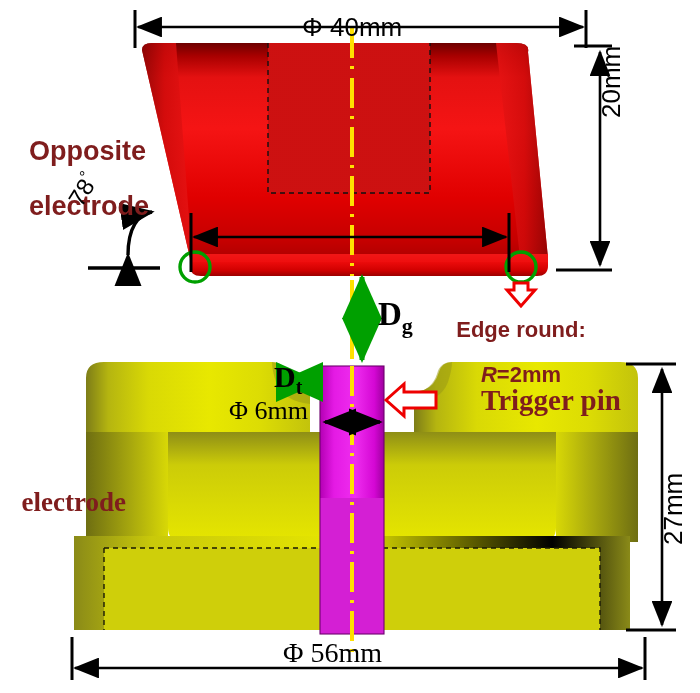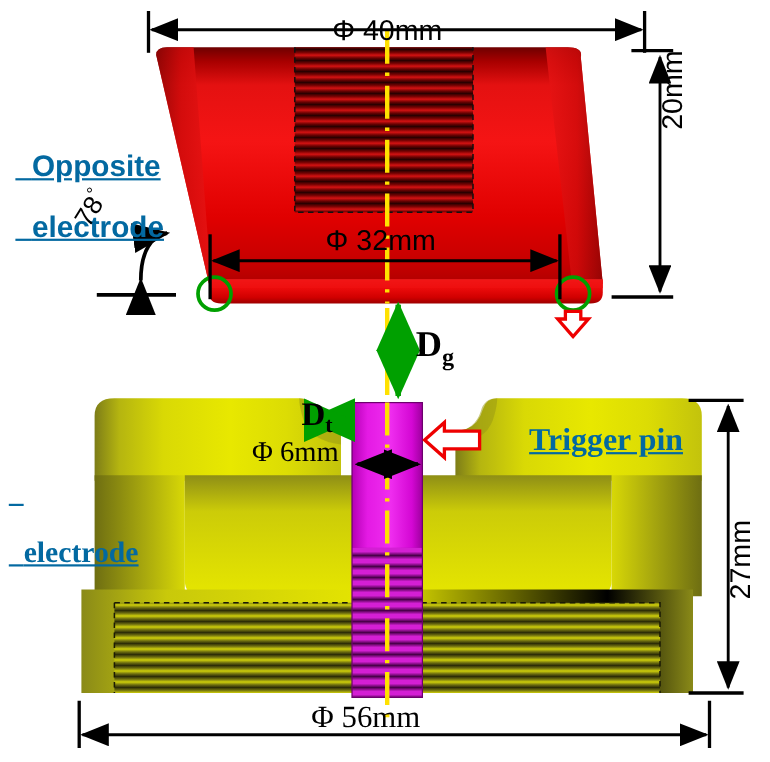--- a/index.html
+++ b/index.html
@@ -1,19 +1,19 @@
 <!DOCTYPE html>
 <html><head>
 <meta charset="utf-8">
 <style>
   html,body{margin:0;padding:0;background:#fff;}
   body{width:700px;height:693px;font-family:"Liberation Sans",sans-serif;}
   #stage{position:relative;width:700px;height:693px;overflow:hidden;background:#fff;}
   svg#fig{position:absolute;left:0;top:0;width:700px;height:693px;}
-  .lbl{position:absolute;color:#0369a1;font-weight:bold;line-height:1.02;white-space:pre;text-decoration:underline;}
+  .lbl{position:absolute;color:#7f1d1d;font-weight:bold;line-height:1.02;white-space:pre;}
   .dim{position:absolute;color:#000;white-space:nowrap;}
   .serif{font-family:"Liberation Serif",serif;}
   .sans{font-family:"Liberation Sans",sans-serif;}
 </style>
 </head>
 <body>
 
 <div id="stage">
 
 <svg id="fig" viewBox="0 0 700 693">
@@ -215,24 +215,27 @@
   <span>electrode</span>
 </div>
 
 <div class="lbl serif" style="left:8px;top:406px;font-size:27px;">
   <br>
   <span>electrode</span>
 </div>
 
 <div class="lbl serif" style="left:443px;top:386px;font-size:29px;margin-left:38px;">Trigger pin</div>
 
+<div class="lbl sans" style="left:444px;top:297px;font-size:22px;text-align:center;">
+  <span>Edge round:</span><br>
+  <span style="font-style:italic;">R</span><span>=2mm</span>
+</div>
 
 <div class="dim sans" style="left:302px;top:2px;font-size:26px;margin-top:10px;">Φ 40mm</div>
 
-<div class="dim sans" style="left:296px;top:203px;font-size:26px;">Φ 32mm</div>
 
 <div class="dim sans" style="left:596px;top:118px;font-size:26px;transform:rotate(-90deg);transform-origin:0 0;">20mm</div>
 
 <div class="dim sans" style="left:658px;top:545px;font-size:26px;transform:rotate(-90deg);transform-origin:0 0;">27mm</div>
 
 <div class="dim serif" style="left:283px;top:637px;font-size:28px;">Φ 56mm</div>
 
 <div class="dim serif" style="left:229px;top:396px;font-size:26px;">Φ 6mm</div>
 
 <div class="dim sans" style="left:62px;top:196px;font-size:24px;transform:rotate(-58deg);transform-origin:0 0;"><span>78</span><span style="vertical-align:super;font-size:16px;">°</span></div>

